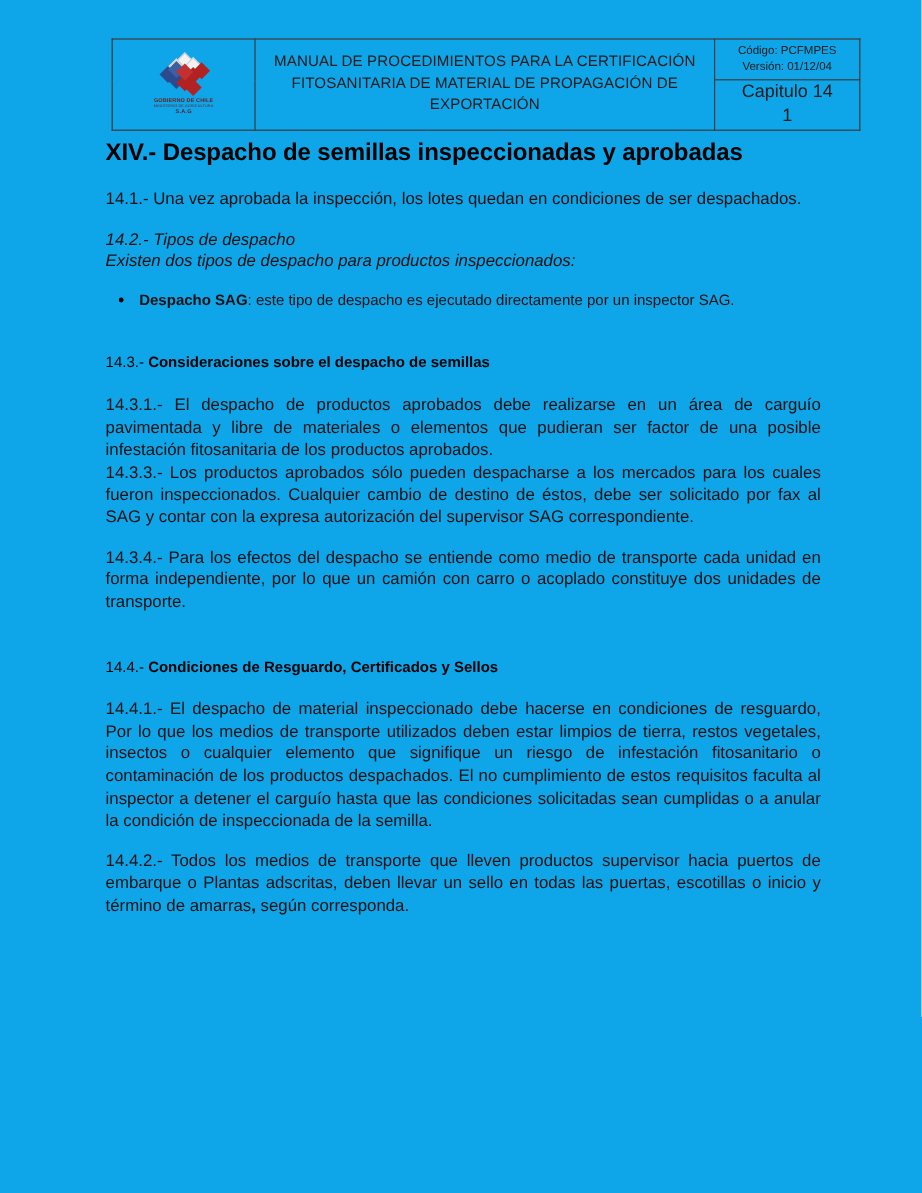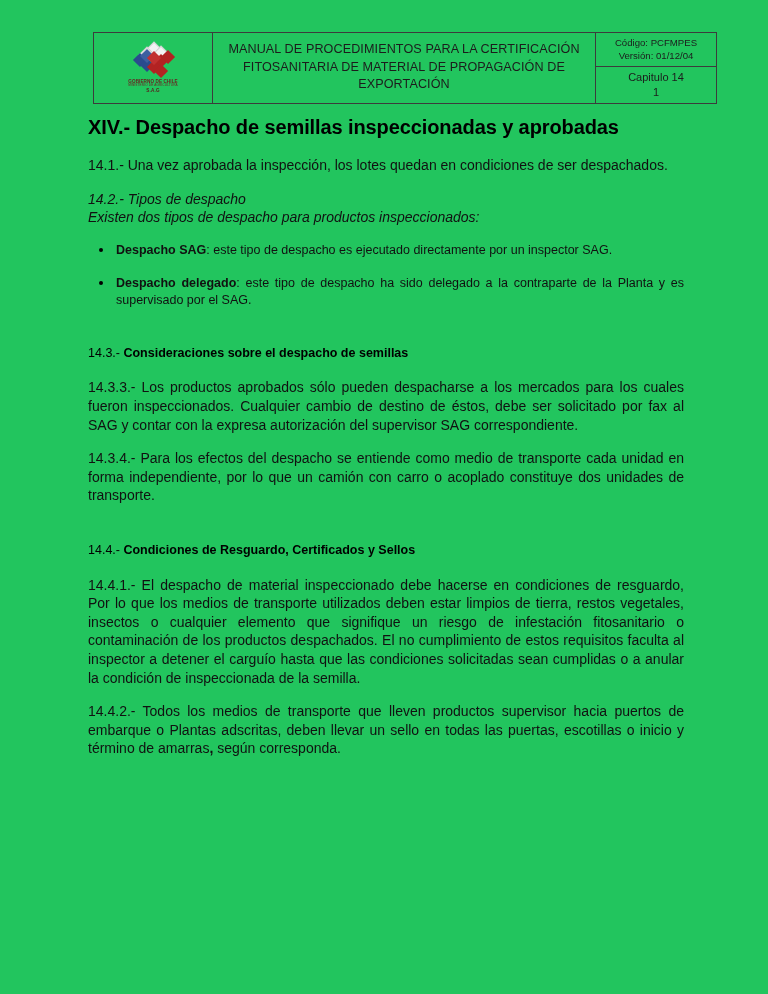--- a/index.html
+++ b/index.html
@@ -10,21 +10,21 @@
   }
   body {
     font-family: "Liberation Sans", sans-serif;
     color: #000000;
   }
   .page {
     position: relative;
     width: 768px;
     height: 994px;
     margin: 0 auto;
-    background: #22c55e;
+    background: #0ea5e9;
     overflow: hidden;
     box-sizing: border-box;
   }
 
   
   .header-table {
     position: absolute;
     left: 93px;
     top: 32px;
     width: 620px;
@@ -51,21 +51,21 @@
 
   .meta-top {
     height: 33px;
     font-size: 9.6px;
     line-height: 1.35;
     color: #1c1c1c;
     padding: 2px 2px;
   }
   .meta-bottom {
     height: 35px;
-    font-size: 11px;
+    font-size: 15px;
     line-height: 1.35;
     color: #1c1c1c;
     padding: 2px 2px;
   }
 
   
   .logo-wrap {
     display: flex;
     flex-direction: column;
     align-items: center;
@@ -222,29 +222,27 @@
 
     <p class="para">14.1.- Una vez aprobada la inspección, los lotes quedan en condiciones de ser despachados.</p>
 
     <p class="para nojust tight">14.2.- Tipos de despacho</p>
     <p class="para nojust">Existen dos tipos de despacho para productos inspeccionados:</p>
 
     <ul class="bullets">
       <li>
         <span class="dot"></span><b>Despacho SAG</b><span>: este tipo de despacho es ejecutado directamente por un inspector SAG.</span>
       </li>
-      <li>
-        <span class="dot"></span><b>Despacho delegado</b><span>: este tipo de despacho ha sido delegado a la contraparte de la Planta y es supervisado por el SAG.</span>
-      </li>
     </ul>
 
     <div class="gap-md"></div>
 
     <div class="sub-heading"><span>14.3.- </span><b>Consideraciones sobre el despacho de semillas</b></div>
 
+    <p class="para tight">14.3.1.- El despacho de productos aprobados debe realizarse en un área de carguío pavimentada y libre de materiales o elementos que pudieran ser factor de una posible infestación fitosanitaria de los productos aprobados.</p>
 
     <p class="para">14.3.3.- Los productos aprobados sólo pueden despacharse a los mercados para los cuales fueron inspeccionados. Cualquier cambio de destino de éstos, debe ser solicitado por fax al SAG y contar con la expresa autorización del supervisor SAG correspondiente.</p>
 
     <p class="para">14.3.4.- Para los efectos del despacho se entiende como medio de transporte cada unidad en forma independiente, por lo que un camión con carro o acoplado constituye dos unidades de transporte.</p>
 
 
     <div class="gap-md"></div>
 
     <div class="sub-heading"><span>14.4.- </span><b>Condiciones de Resguardo, Certificados y Sellos</b></div>
 

